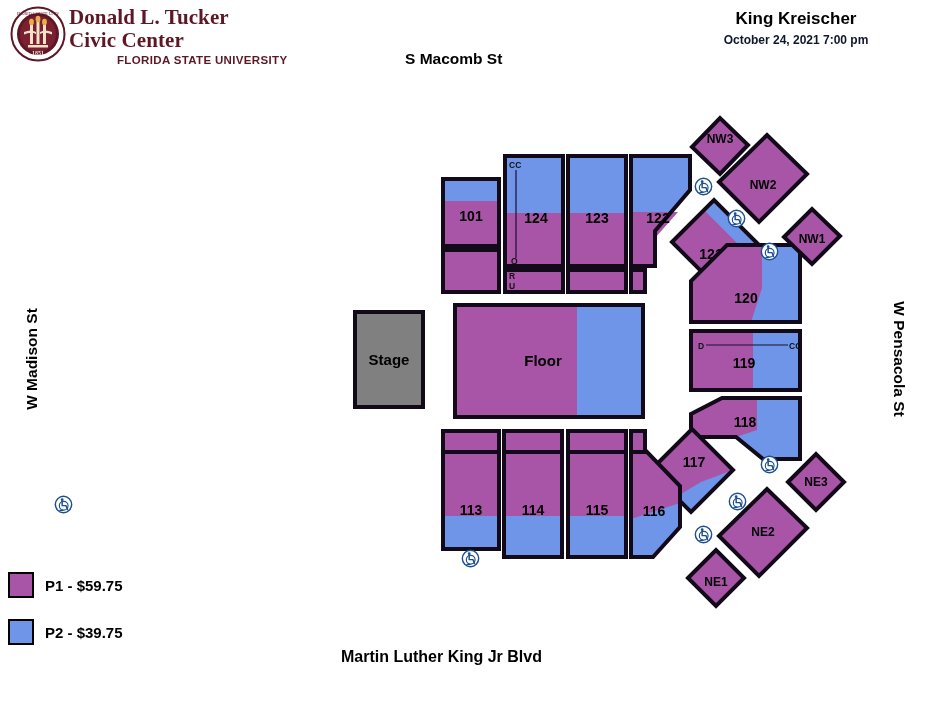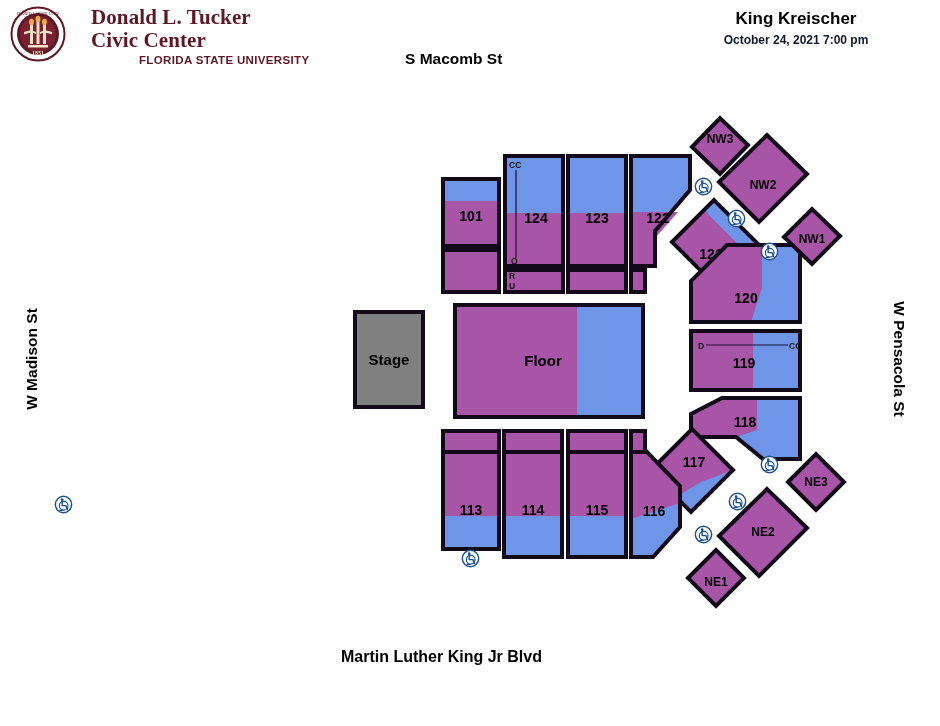--- a/index.html
+++ b/index.html
@@ -29,21 +29,21 @@
     display: flex;
     align-items: flex-start;
   }
   #venue-seal {
     width: 56px;
     height: 56px;
     flex: 0 0 56px;
     position: relative;
   }
   #venue-wordmark {
-    margin-left: 25px;
+    margin-left: 3px;
     padding-top: 1px;
   }
   .venue-line1, .venue-line2 {
     font-family: "Liberation Serif", serif;
     font-weight: bold;
     color: #5d1725;
     font-size: 21px;
     line-height: 21px;
     letter-spacing: 0.1px;
     white-space: nowrap;
@@ -216,20 +216,30 @@
   <div id="event-block">
     <div id="event-name">King Kreischer</div>
     <div id="event-datetime">October 24, 2021 7:00 pm</div>
   </div>
 
   <div class="street-label" id="street-north">S Macomb St</div>
   <div class="street-label" id="street-south">Martin Luther King Jr Blvd</div>
   <div class="street-label" id="street-west">W Madison St</div>
   <div class="street-label" id="street-east">W Pensacola St</div>
 
+  <div id="legend">
+    <div class="legend-row">
+      <div class="legend-swatch" style="background:#a855a8"></div>
+      <div class="legend-text">P1 - $59.75</div>
+    </div>
+    <div class="legend-row">
+      <div class="legend-swatch" style="background:#6e95e8"></div>
+      <div class="legend-text">P2 - $39.75</div>
+    </div>
+  </div>
 
   <svg id="seatmap" viewBox="0 0 940 726">
 
     <defs>
 
       <symbol id="wc" viewBox="0 0 20 20">
         <circle cx="10" cy="10" r="8.6" fill="#ffffff" stroke="#1b4f8f" stroke-width="1.5"></circle>
         <circle cx="10.2" cy="11.3" r="4.6" fill="none" stroke="#1b4f8f" stroke-width="1.2"></circle>
         <circle cx="8.6" cy="4.9" r="1.5" fill="#1b4f8f"></circle>
         <path d="M8.6 6.6 L8.6 11.2 L12.6 11.2 L14.3 15.4" fill="none" stroke="#1b4f8f" stroke-width="1.5" stroke-linecap="round" stroke-linejoin="round"></path>

